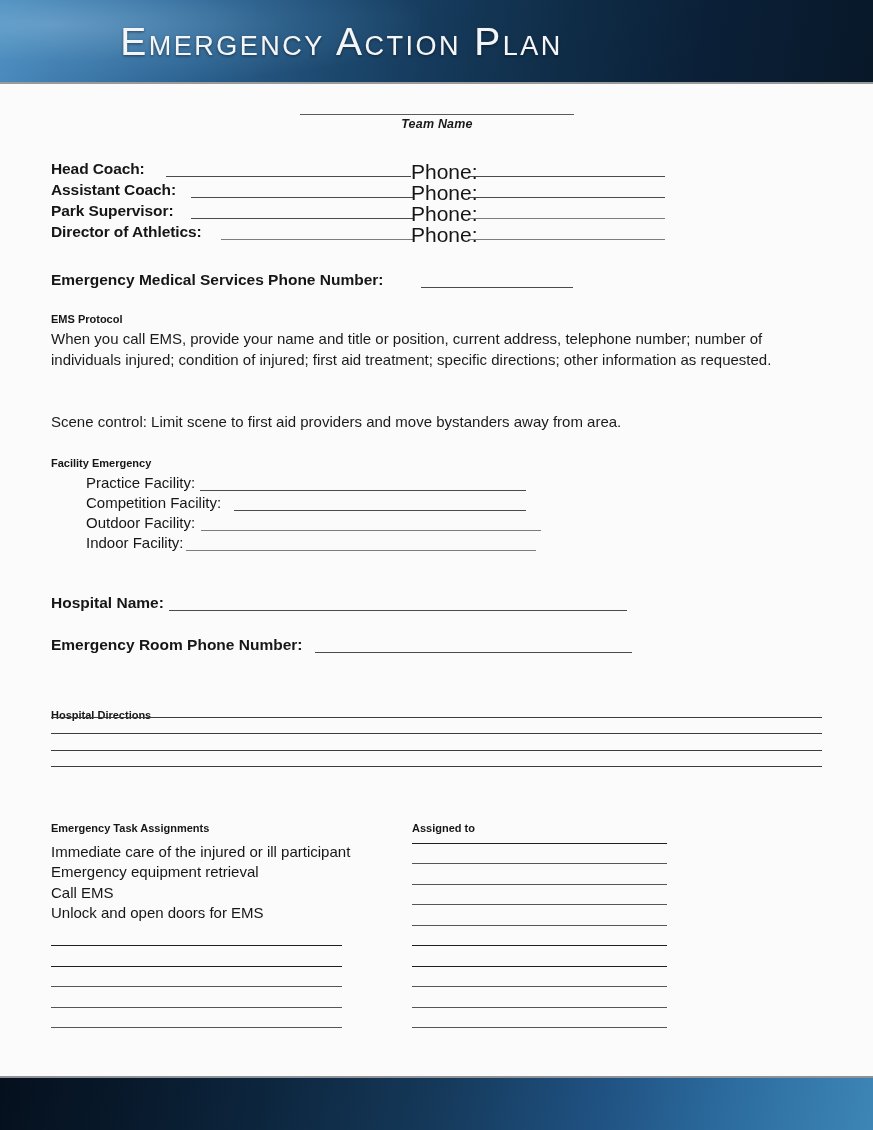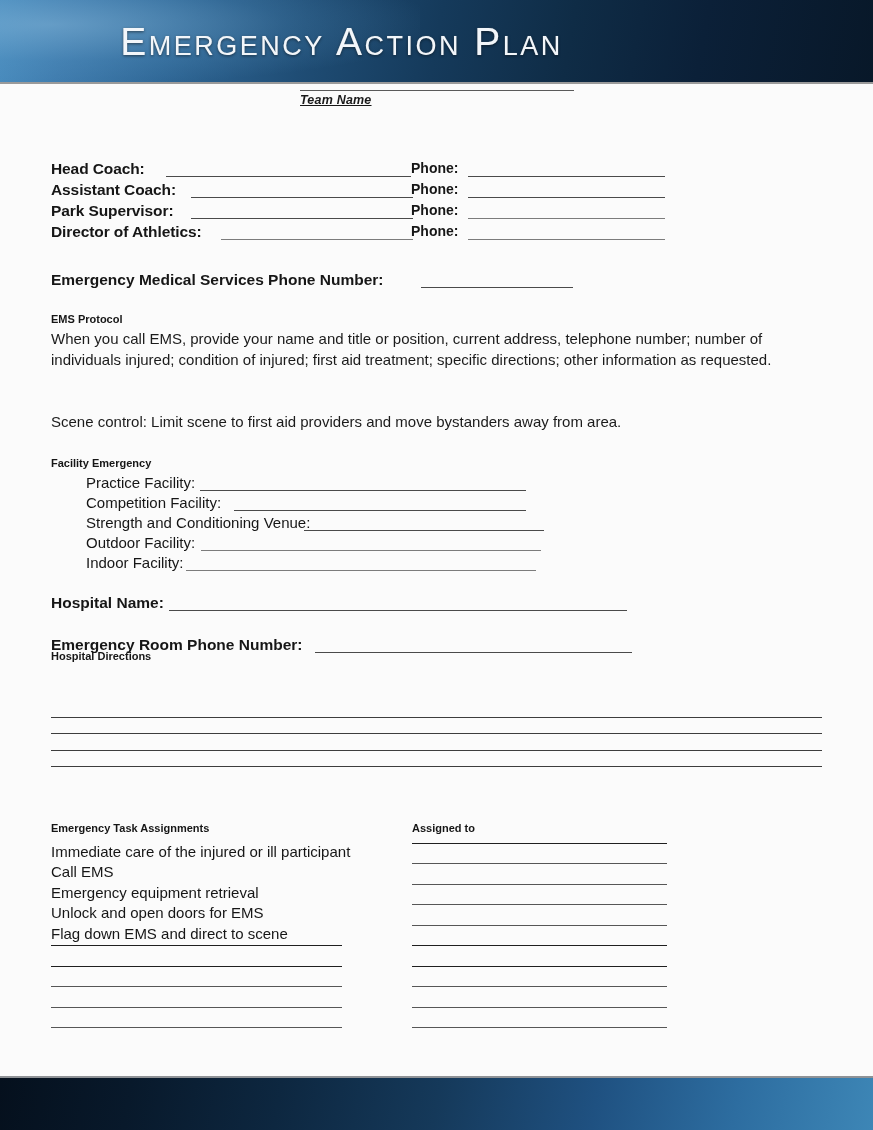--- a/index.html
+++ b/index.html
@@ -93,24 +93,23 @@
     left: 0;
     top: 82px;
     width: 873px;
     color: #161616;
     font-size: 15px;
   }
 
   .teamname-wrap {
     position: absolute;
     left: 300px;
-    top: 8px;
+    top: 32px;
     width: 274px;
-    text-align: left;
-    text-decoration: underline;
+    text-align: center;
   }
   .teamname-rule {
     width: 274px;
     height: 0;
     border-bottom: 1.6px solid #5a5a5a;
   }
   .teamname-label {
     margin-top: 2px;
     font-size: 12.5px;
     font-weight: bold;
@@ -142,22 +141,22 @@
   .fill {
     position: absolute;
     border-bottom: 1.4px solid #4a4a4a;
     height: 0;
   }
   .fill.light { border-bottom-color: #7c7c7c; }
   .phone-label {
     position: absolute;
     left: 360px;
     top: 0;
-    font-weight: bold;
-    font-size: 14px;
+    font-weight: normal;
+    font-size: 21px;
   }
 
   .block {
     position: absolute;
     left: 51px;
   }
   .bold-line {
     font-weight: bold;
     font-size: 15.5px;
     white-space: nowrap;
@@ -285,58 +284,53 @@
     <div class="block" style="top:392px; width:700px;">
       <div class="plain-row">
         <span>Practice Facility:</span>
         <span class="fill" style="left:114px; top:16px; width:326px;"></span>
       </div>
       <div class="plain-row">
         <span>Competition Facility:</span>
         <span class="fill" style="left:148px; top:16px; width:292px;"></span>
       </div>
       <div class="plain-row">
-        <span>Strength and Conditioning Venue:</span>
-        <span class="fill" style="left:218px; top:16px; width:240px;"></span>
-      </div>
-      <div class="plain-row">
         <span>Outdoor Facility:</span>
         <span class="fill light" style="left:115px; top:16px; width:340px;"></span>
       </div>
       <div class="plain-row">
         <span>Indoor Facility:</span>
         <span class="fill light" style="left:100px; top:16px; width:350px;"></span>
       </div>
     </div>
 
     <div class="block" style="top:512px;">
       <span class="bold-line">Hospital Name:</span>
       <span class="fill" style="left:118px; top:16px; width:458px;"></span>
     </div>
 
     <div class="block" style="top:554px;">
       <span class="bold-line">Emergency Room Phone Number:</span>
       <span class="fill" style="left:264px; top:16px; width:317px;"></span>
     </div>
 
-    <div class="block" style="top:564px;">
+    <div class="block" style="top:623px;">
       <span class="heading">Hospital Directions</span>
     </div>
     <div class="ruled" style="top:635px;"></div>
     <div class="ruled" style="top:651px;"></div>
     <div class="ruled" style="top:668px;"></div>
     <div class="ruled" style="top:684px;"></div>
 
     <div class="task-col-left" style="top:720px;">
       <div class="task-row heading">Emergency Task Assignments</div>
       <div class="task-row">Immediate care of the injured or ill participant</div>
+      <div class="task-row">Emergency equipment retrieval</div>
       <div class="task-row">Call EMS</div>
-      <div class="task-row">Emergency equipment retrieval</div>
       <div class="task-row">Unlock and open doors for EMS</div>
-      <div class="task-row">Flag down EMS and direct to scene</div>
     </div>
 
     <div class="task-col-right" style="top:720px;">
       <div class="task-row heading">Assigned to</div>
     </div>
 
     <div class="assign-line dark" style="top:761px;"></div>
     <div class="assign-line" style="top:781px;"></div>
     <div class="assign-line" style="top:802px;"></div>
     <div class="assign-line" style="top:822px;"></div>

